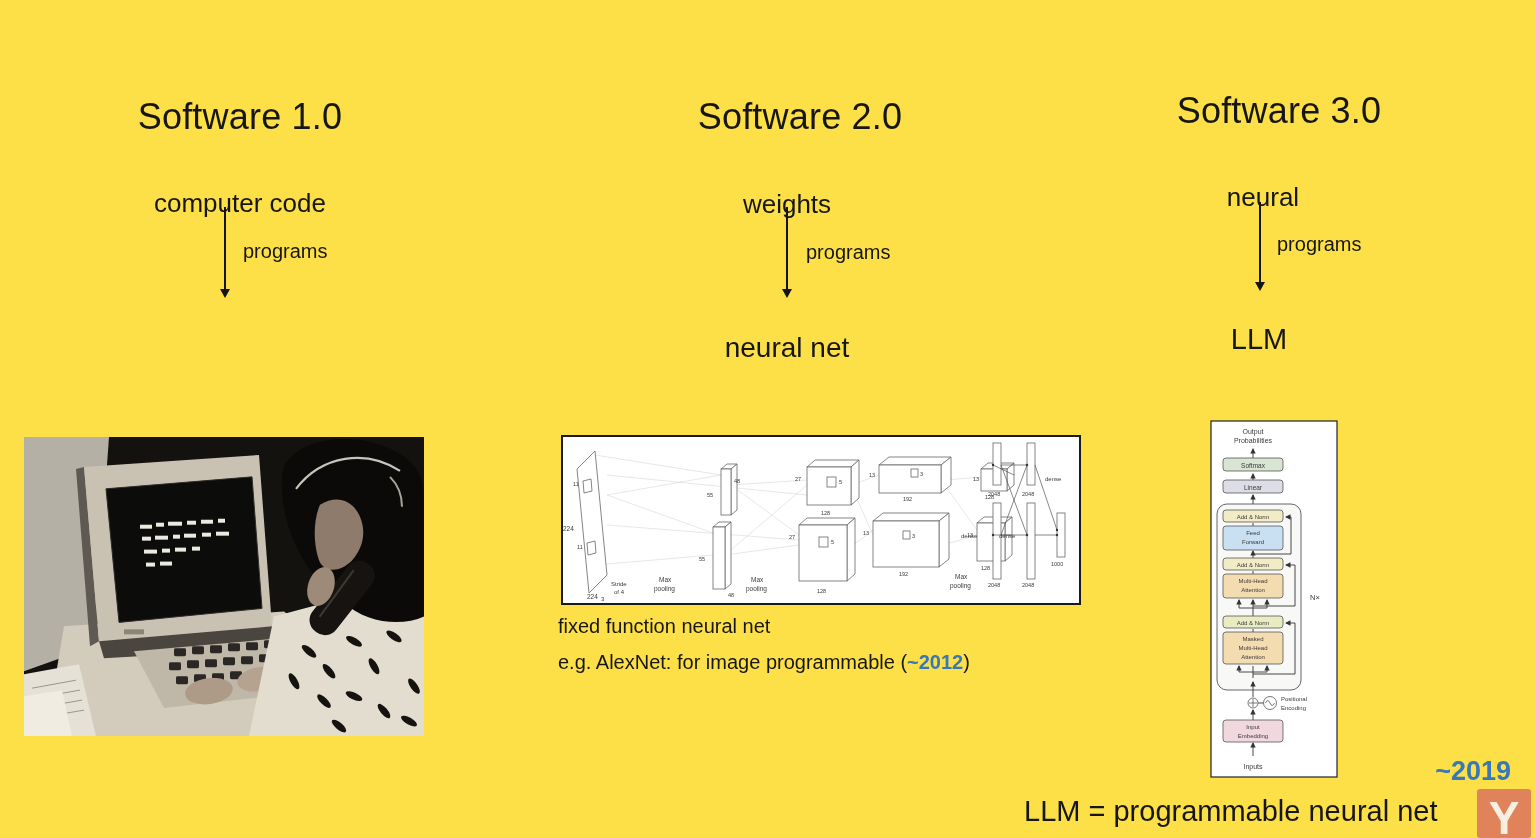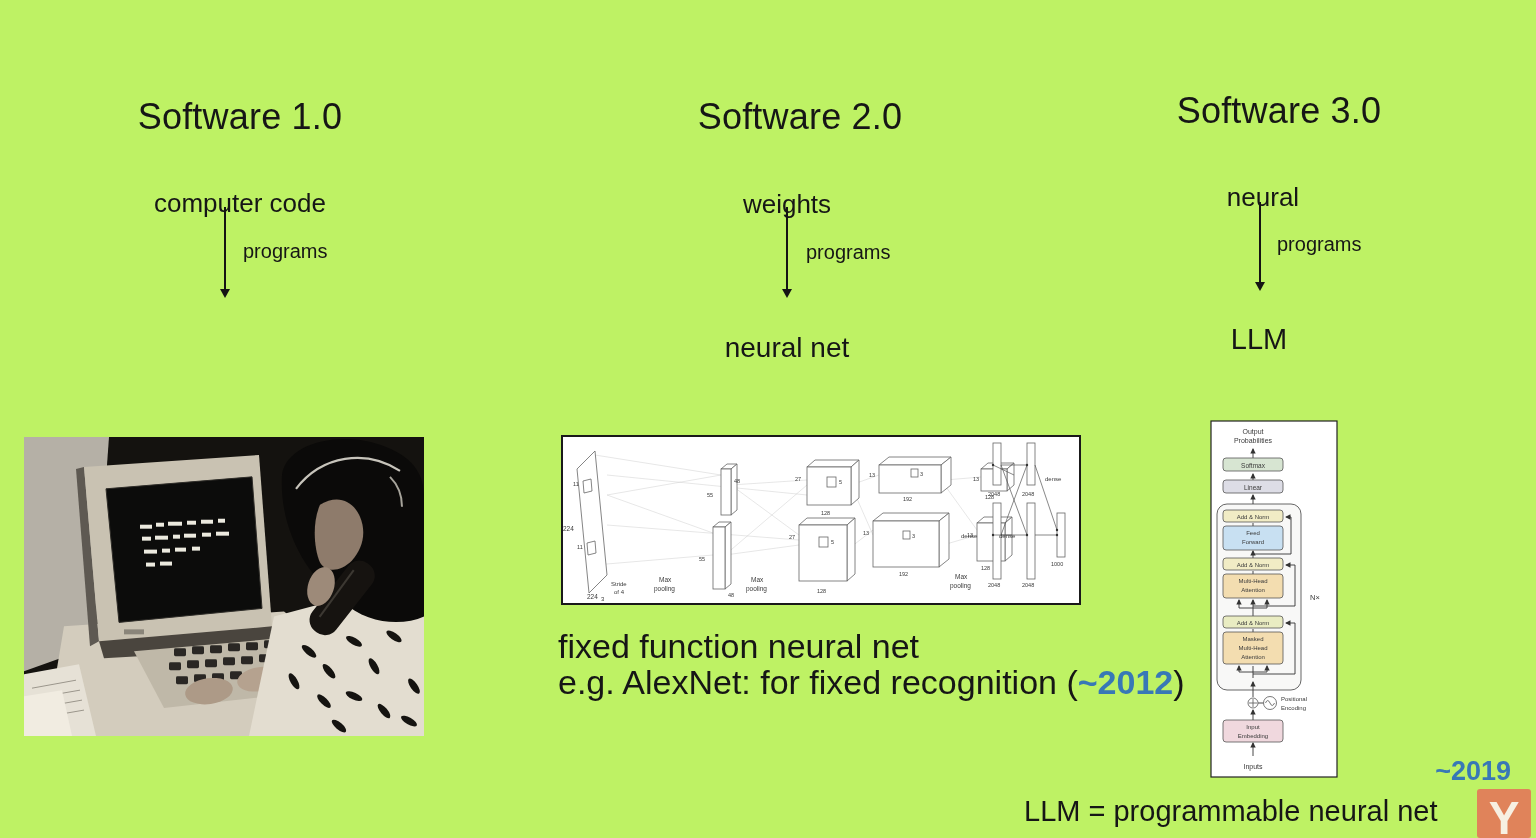--- a/index.html
+++ b/index.html
@@ -1,27 +1,27 @@
 <!DOCTYPE html>
 <html><head>
 <meta charset="utf-8">
 <style>
   * { margin:0; padding:0; box-sizing:border-box; }
   html,body { background:#ffffff; }
   body { font-family:"Liberation Sans", sans-serif; color:#161616; }
   .slide {
     position:relative; width:1536px; height:838px;
-    background:#bef264; overflow:hidden;
+    background:#fde047; overflow:hidden;
   }
   .abs { position:absolute; }
   .title { font-size:36px; font-weight:400; text-align:center; letter-spacing:0.2px; }
   .subtitle { font-size:26px; text-align:center;margin-top:36px; }
   .output { font-size:28px; text-align:center; }
   .arrow-label { font-size:20px; }
-  .caption { font-size:34px; white-space:nowrap;margin-top:12px; }
+  .caption { font-size:20px; white-space:nowrap; }
   .caption-big { font-size:29px; white-space:nowrap; }
   .hl { color:#3878b6; font-weight:600; }
   .year { font-size:27px; font-weight:700; color:#3878b6; text-align:right; }
 
   .varrow { width:2px; background:#141414; }
   .varrow::after {
     content:""; position:absolute; left:-4px; bottom:-8px;
     border:5px solid transparent; border-top:9px solid #141414;
   }
 
@@ -261,21 +261,21 @@
       <text x="461" y="152">2048</text>
       <text x="490" y="131">1000</text>
       <text x="484" y="46" font-size="6">dense</text>
       <text x="400" y="103" font-size="6">dense</text>
       <text x="438" y="103" font-size="6">dense</text>
     </g>
   </svg>
 
   <div class="abs caption" style="left:558px; top:615px;">fixed function neural net</div>
   <div class="abs caption" style="left:558px; top:651px;">
-    <span>e.g. AlexNet: for fixed recognition (</span><span class="hl">~2012</span><span>)</span>
+    <span>e.g. AlexNet: for image programmable (</span><span class="hl">~2012</span><span>)</span>
   </div>
 
   <div class="abs title" style="left:1079px; top:90px; width:400px;">Software 3.0</div>
   <div class="abs subtitle" style="left:1063px; top:146px; width:400px;">neural</div>
   <div class="abs varrow" style="left:1259px; top:202px; height:86px;"></div>
   <div class="abs arrow-label" style="left:1277px; top:233px;">programs</div>
   <div class="abs output" style="left:1059px; top:323px; width:400px; font-size:29px;">LLM</div>
 
   <svg class="abs" style="left:1210px; top:420px;" width="128" height="358" viewBox="0 0 128 358">
     <defs>

